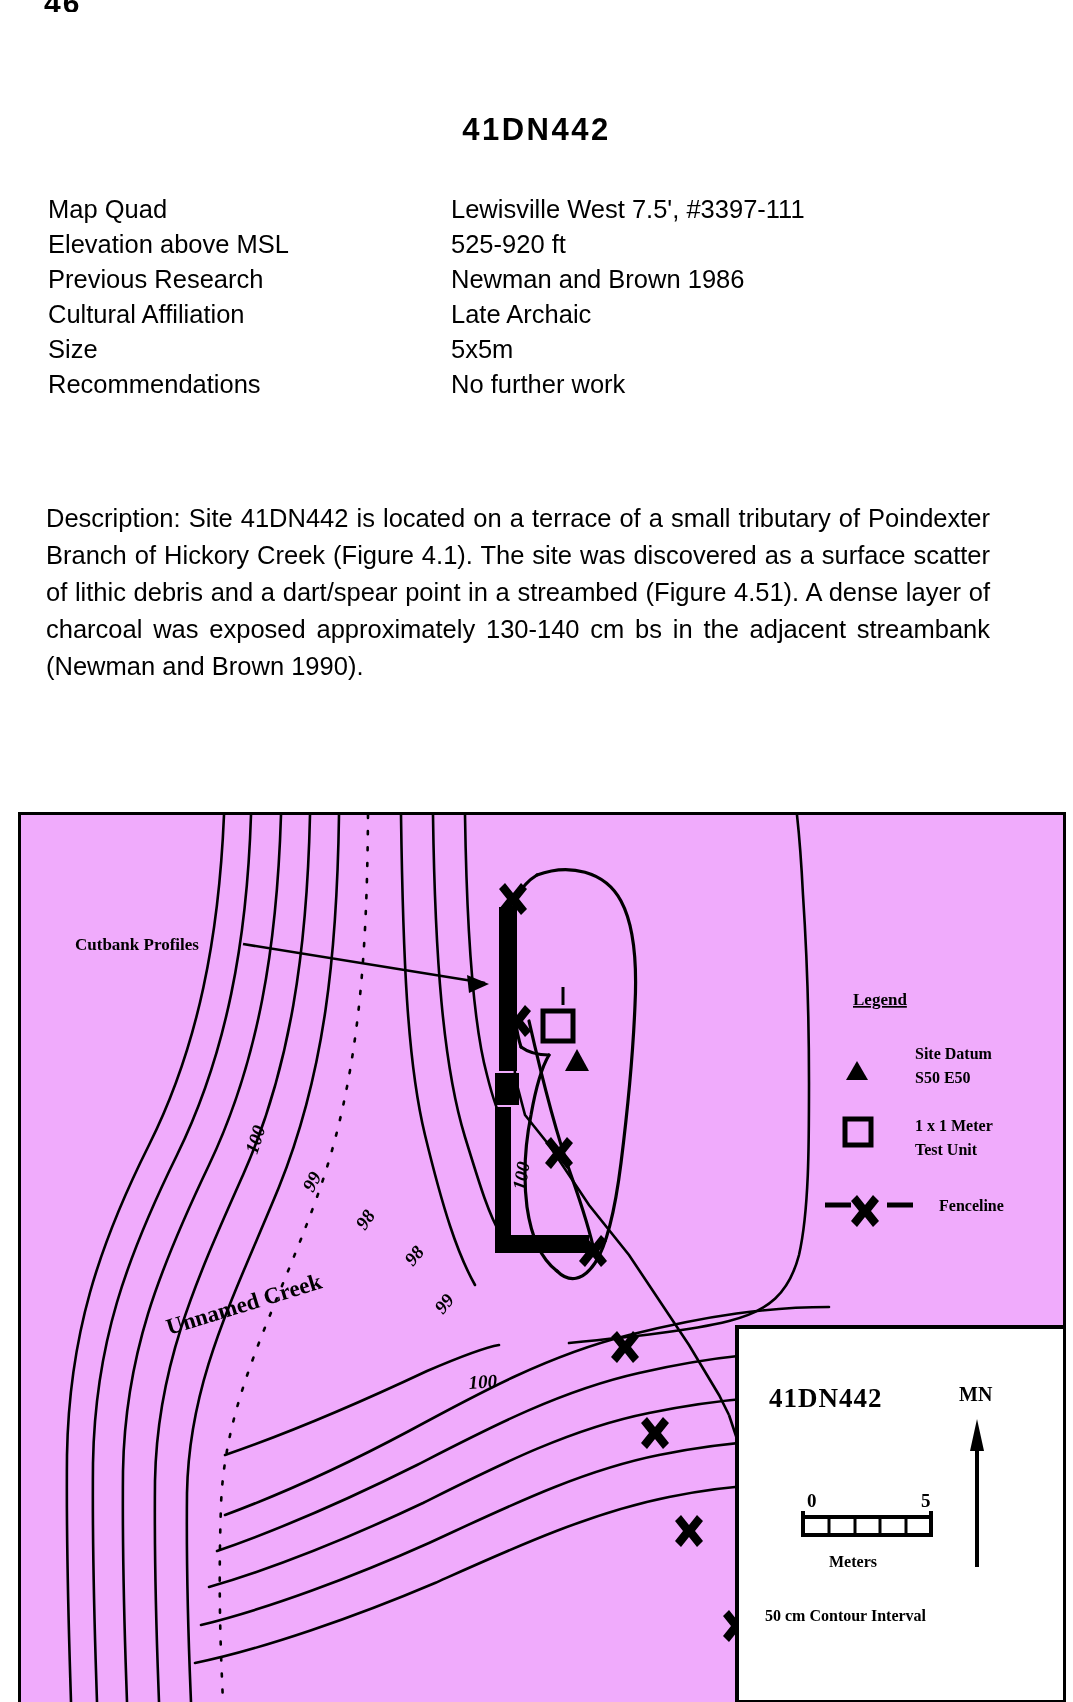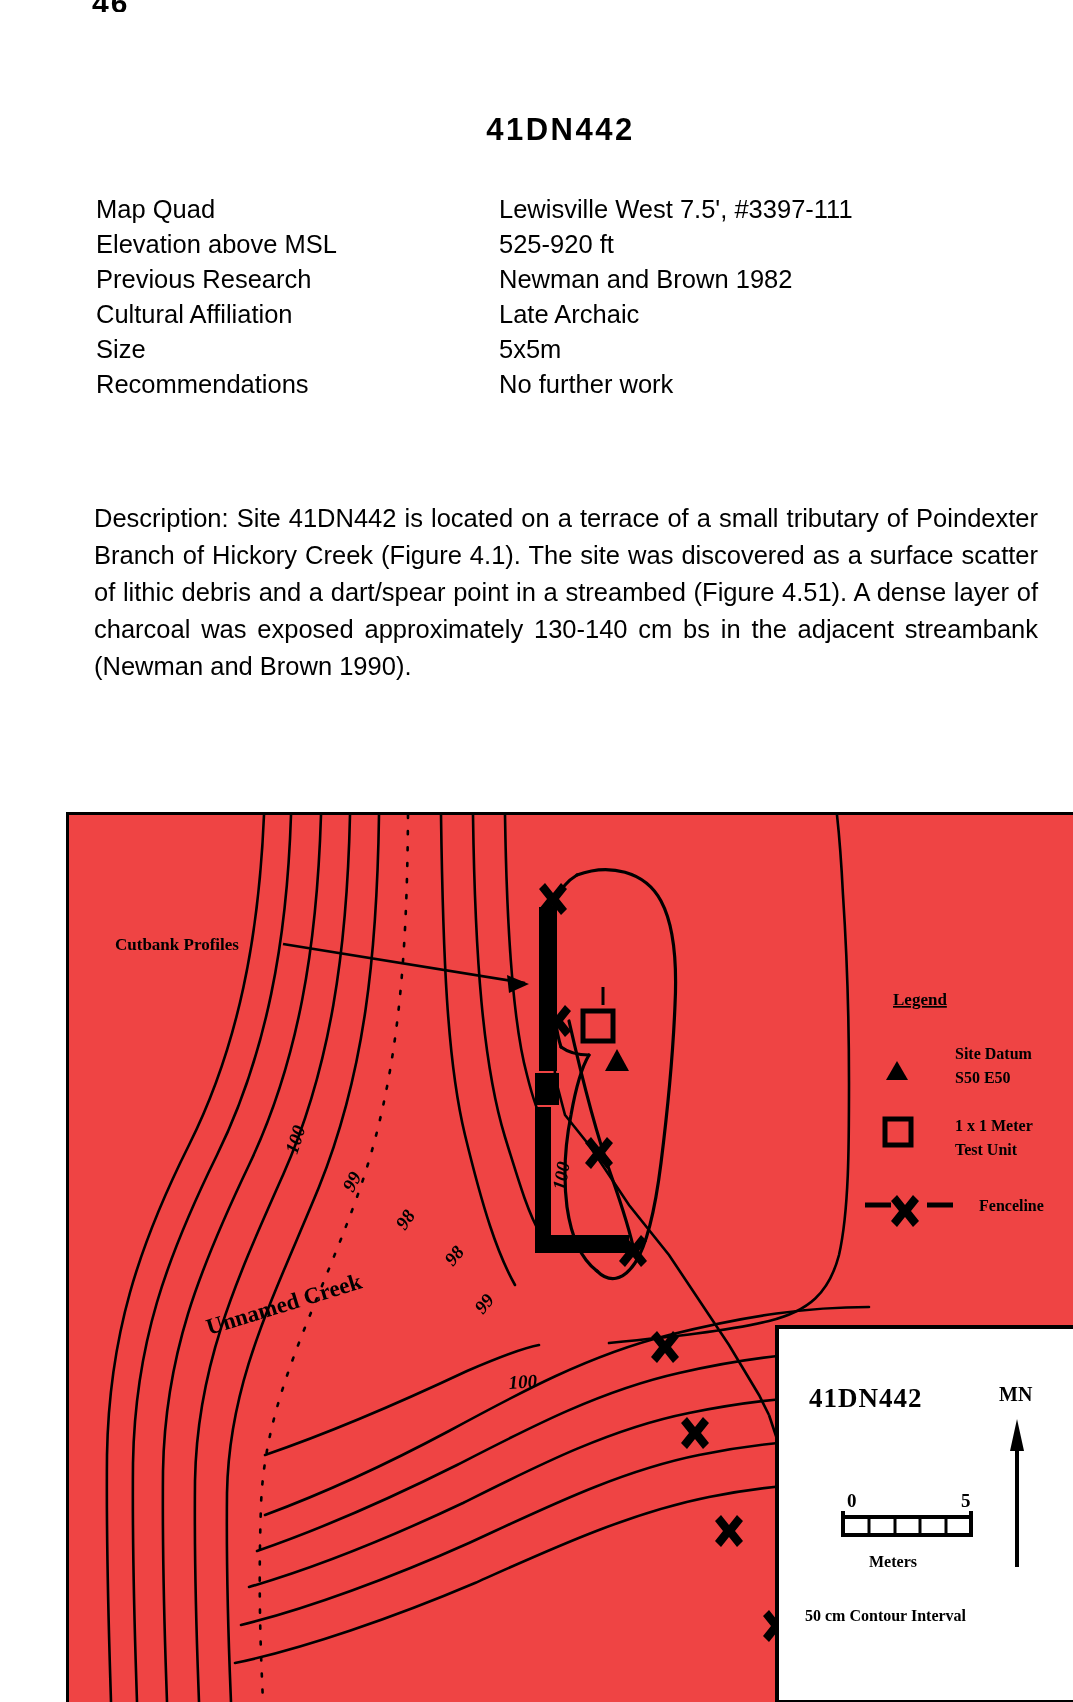--- a/index.html
+++ b/index.html
@@ -14,21 +14,20 @@
     position: relative;
     font-family: "Liberation Sans", sans-serif;
     color: #000000;
     overflow: hidden;
   }
 
   .page {
     position: absolute;
     inset: 0;
     background: #fff;
-    margin-left: 48px;
   }
 
   
   .page-number {
     position: absolute;
     left: 44px;
     top: -14px;
     font-family: "Liberation Sans", sans-serif;
     font-weight: 700;
     font-size: 30px;
@@ -89,21 +88,22 @@
   .figure {
     position: absolute;
     left: 18px;
     top: 812px;
     width: 1048px;
     height: 890px;
     border: 3px solid #000;
     border-bottom: none;
     box-sizing: border-box;
     overflow: hidden;
-    background: #ef4444;
+    background: #f0abfc;
+    padding-left: 8px;
   }
   .figure svg {
     display: block;
     width: 1042px;
     height: 887px;
   }
 
   
   .legend-title {
     font-family: "Liberation Serif", serif;
@@ -194,21 +194,21 @@
       <tr>
         <td class="attr-label">Map Quad</td>
         <td class="attr-value">Lewisville West 7.5', #3397-111</td>
       </tr>
       <tr>
         <td class="attr-label">Elevation above MSL</td>
         <td class="attr-value">525-920 ft</td>
       </tr>
       <tr>
         <td class="attr-label">Previous Research</td>
-        <td class="attr-value">Newman and Brown 1982</td>
+        <td class="attr-value">Newman and Brown 1986</td>
       </tr>
       <tr>
         <td class="attr-label">Cultural Affiliation</td>
         <td class="attr-value">Late Archaic</td>
       </tr>
       <tr>
         <td class="attr-label">Size</td>
         <td class="attr-value">5x5m</td>
       </tr>
       <tr>

